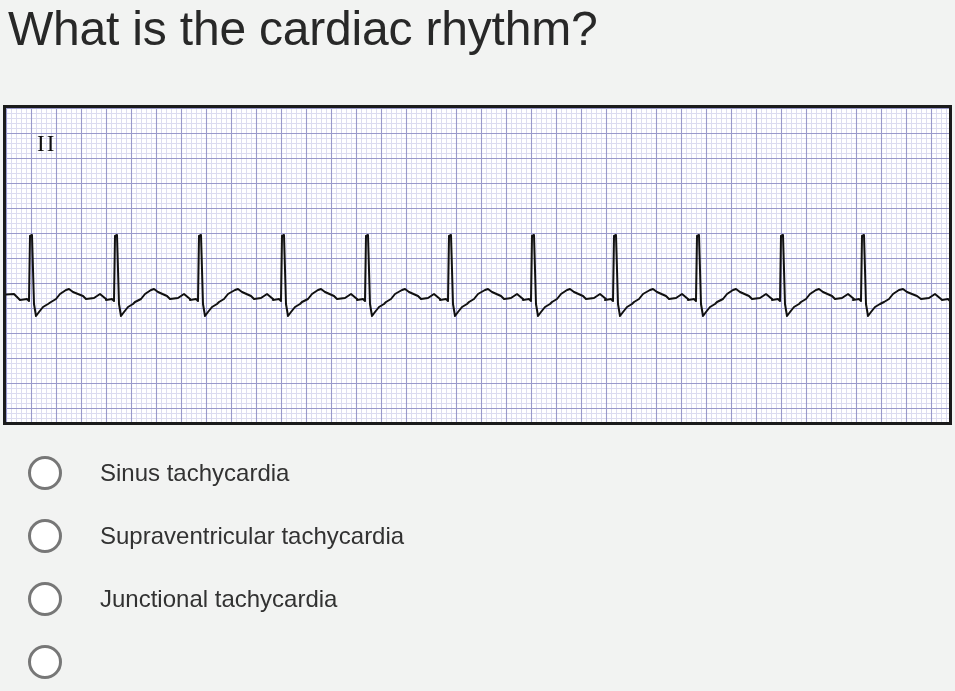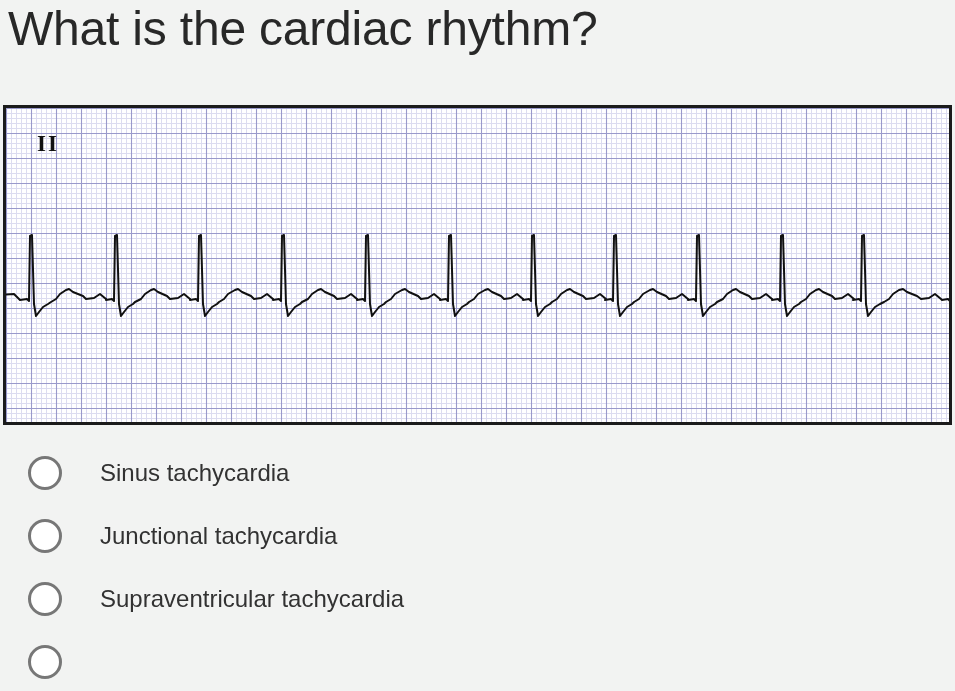--- a/index.html
+++ b/index.html
@@ -53,21 +53,21 @@
     top: 0;
     width: 100%;
     height: 100%;
   }
   #lead-label {
     position: absolute;
     left: 31px;
     top: 24px;
     font-family: "Liberation Serif", serif;
     font-size: 23px;
-    font-weight: 700;
+    font-weight: 400;
     color: #111111;
     letter-spacing: 2px;
     line-height: 1;
   }
 
   
   #options-list {
     position: absolute;
     left: 0;
     top: 441px;
@@ -369,22 +369,22 @@
   <div id="lead-label">II</div>
 </div>
 
 <div id="options-list">
   <div class="option-row">
     <span class="option-radio"></span>
     <span class="option-label">Sinus tachycardia</span>
   </div>
   <div class="option-row">
     <span class="option-radio"></span>
-    <span class="option-label">Junctional tachycardia</span>
+    <span class="option-label">Supraventricular tachycardia</span>
   </div>
   <div class="option-row">
     <span class="option-radio"></span>
-    <span class="option-label">Supraventricular tachycardia</span>
+    <span class="option-label">Junctional tachycardia</span>
   </div>
   <div class="option-row">
     <span class="option-radio"></span>
   </div>
 </div>
 
 </body></html>

